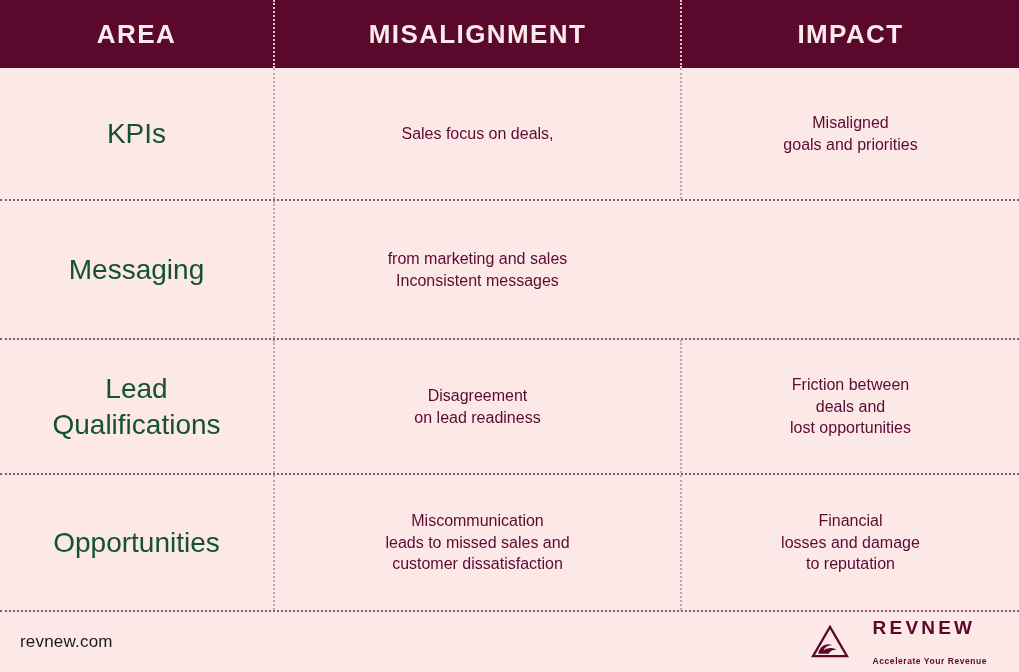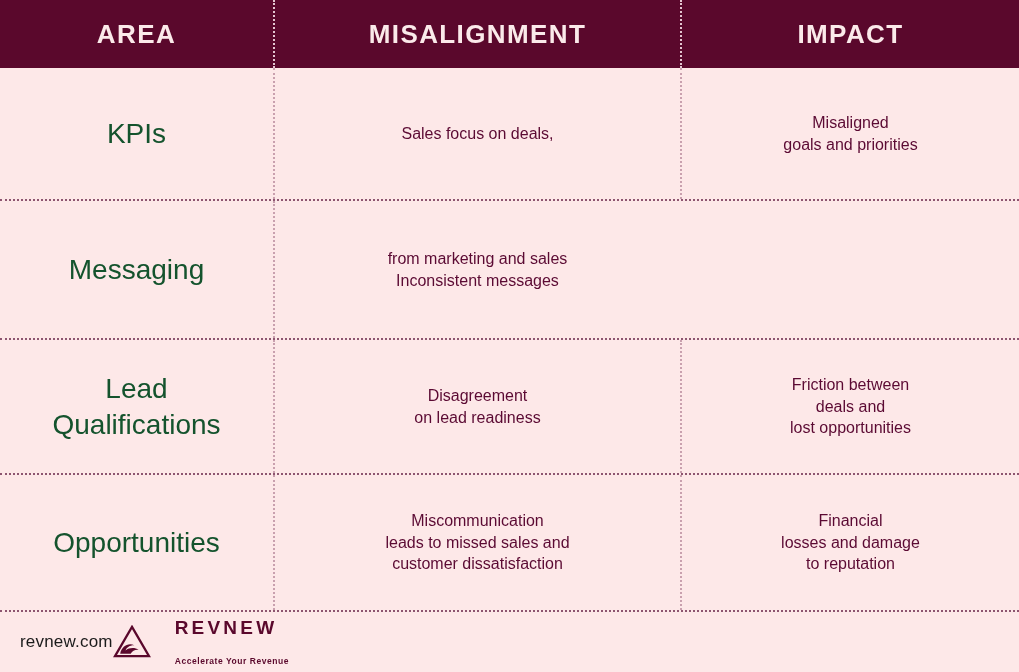--- a/index.html
+++ b/index.html
@@ -102,21 +102,22 @@
   }
   .cell-lines span {
     display: block;
   }
 
   
   .footer {
     flex: 1;
     display: flex;
     align-items: center;
-    padding: 0 20px 0 20px;
+    justify-content: space-between;
+    padding: 0 32px 0 20px;
     box-sizing: border-box;
     background: #fde8e8;
   }
 
   .site-url {
     color: #1b1b1b;
     font-size: 17px;
     font-weight: 400;
     letter-spacing: 0.2px;
   }

